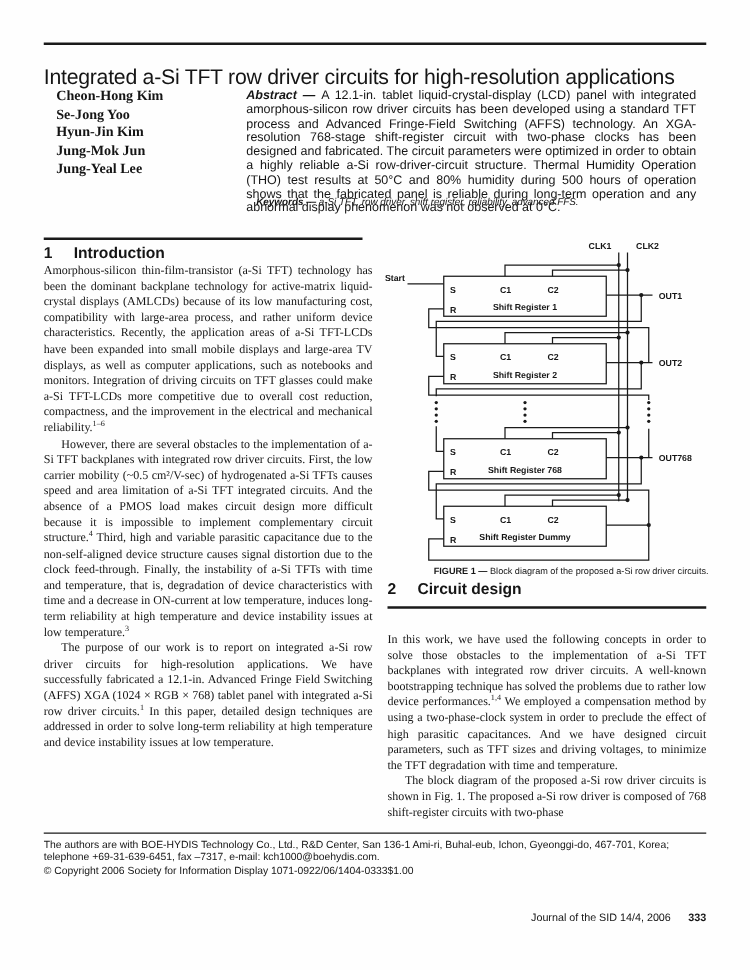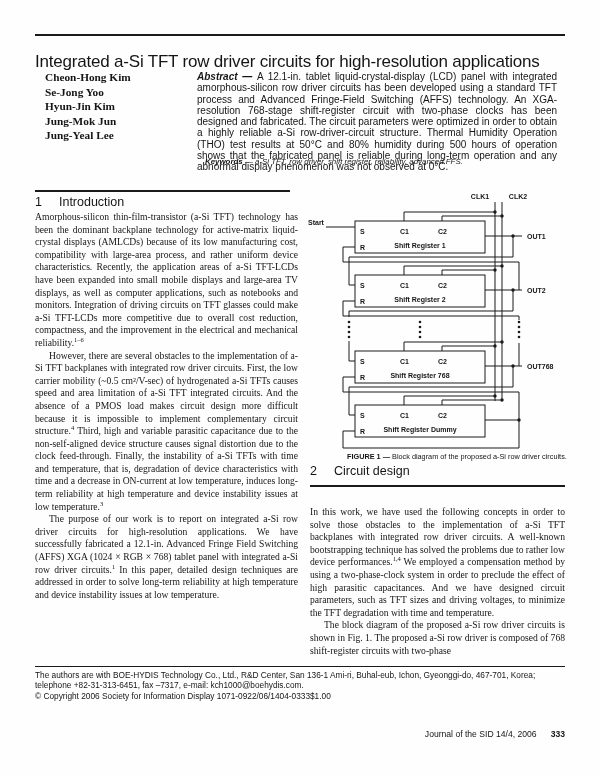--- a/index.html
+++ b/index.html
@@ -7,21 +7,21 @@
         font-family:"Liberation Sans",sans-serif;color:#151515;overflow:hidden;}
   .rule{position:absolute;background:#1a1a1a;}
   #title{position:absolute;left:35px;top:41px;width:530px;font-size:17px;font-weight:normal;
          letter-spacing:-0.2px;font-family:"Liberation Sans",sans-serif;}
   #authors{position:absolute;left:45px;top:70px;font-family:"Liberation Serif",serif;
            font-size:11.3px;font-weight:bold;line-height:14.6px;}
   #abstract{position:absolute;left:197px;top:71px;width:360px;font-size:10px;
             line-height:11.3px;text-align:justify;}
   #abstract .lead, #keywords .lead{font-weight:bold;font-style:italic;}
   #keywords{position:absolute;left:205px;top:157px;width:360px;font-size:7.9px;font-style:italic;}
-  .sec-head{position:absolute;font-size:12.5px;font-weight:normal;
+  .sec-head{position:absolute;font-size:12.5px;font-weight:bold;
             font-family:"Liberation Sans",sans-serif;}
   .sec-head .h-title{margin-left:17px;}
   .body-col{position:absolute;font-family:"Liberation Serif",serif;font-size:9.6px;
             line-height:12.6px;text-align:justify;}
   .body-col p{margin:0;}
   .body-col p.indent{text-indent:14px;}
   sup{font-size:6.5px;line-height:0;vertical-align:super;}
   #figure-svg{position:absolute;left:306px;top:186px;}
   #figure-svg text{font-family:"Liberation Sans",sans-serif;font-size:7px;font-weight:600;
                    fill:#151515;}
@@ -167,19 +167,19 @@
   <div class="sec-head" style="left:310px;top:464px;"><span>2</span><span class="h-title">Circuit design</span></div>
 
   <div class="body-col" style="left:310px;top:506px;width:255px;">
     <p><span>In this work, we have used the following concepts in order to solve those obstacles to the implementation of a-Si TFT backplanes with integrated row driver circuits. A well-known bootstrapping technique has solved the problems due to rather low device performances.</span><sup>1,4</sup><span> We employed a compensation method by using a two-phase-clock system in order to preclude the effect of high parasitic capacitances. And we have designed circuit parameters, such as TFT sizes and driving voltages, to minimize the TFT degradation with time and temperature.</span></p>
     <p class="indent"><span>The block diagram of the proposed a-Si row driver circuits is shown in Fig. 1. The proposed a-Si row driver is composed of 768 shift-register circuits with two-phase</span></p>
   </div>
 
   <div class="rule" style="left:35px;top:666px;width:530px;height:1px;"></div>
   <div id="footnote">
     <div>The authors are with BOE-HYDIS Technology Co., Ltd., R&amp;D Center, San 136-1 Ami-ri, Buhal-eub, Ichon, Gyeonggi-do, 467-701, Korea;</div>
-    <div>telephone +82-31-313-6451, fax –7317, e-mail: kch1000@boehydis.com.</div>
+    <div>telephone +69-31-639-6451, fax –7317, e-mail: kch1000@boehydis.com.</div>
     <div>© Copyright 2006 Society for Information Display 1071-0922/06/1404-0333$1.00</div>
   </div>
 
   <div id="footer"><span>Journal of the SID </span><b>14/4</b><span>, 2006</span><span class="pageno">333</span></div>
 
 </div>
 
 </body></html>

